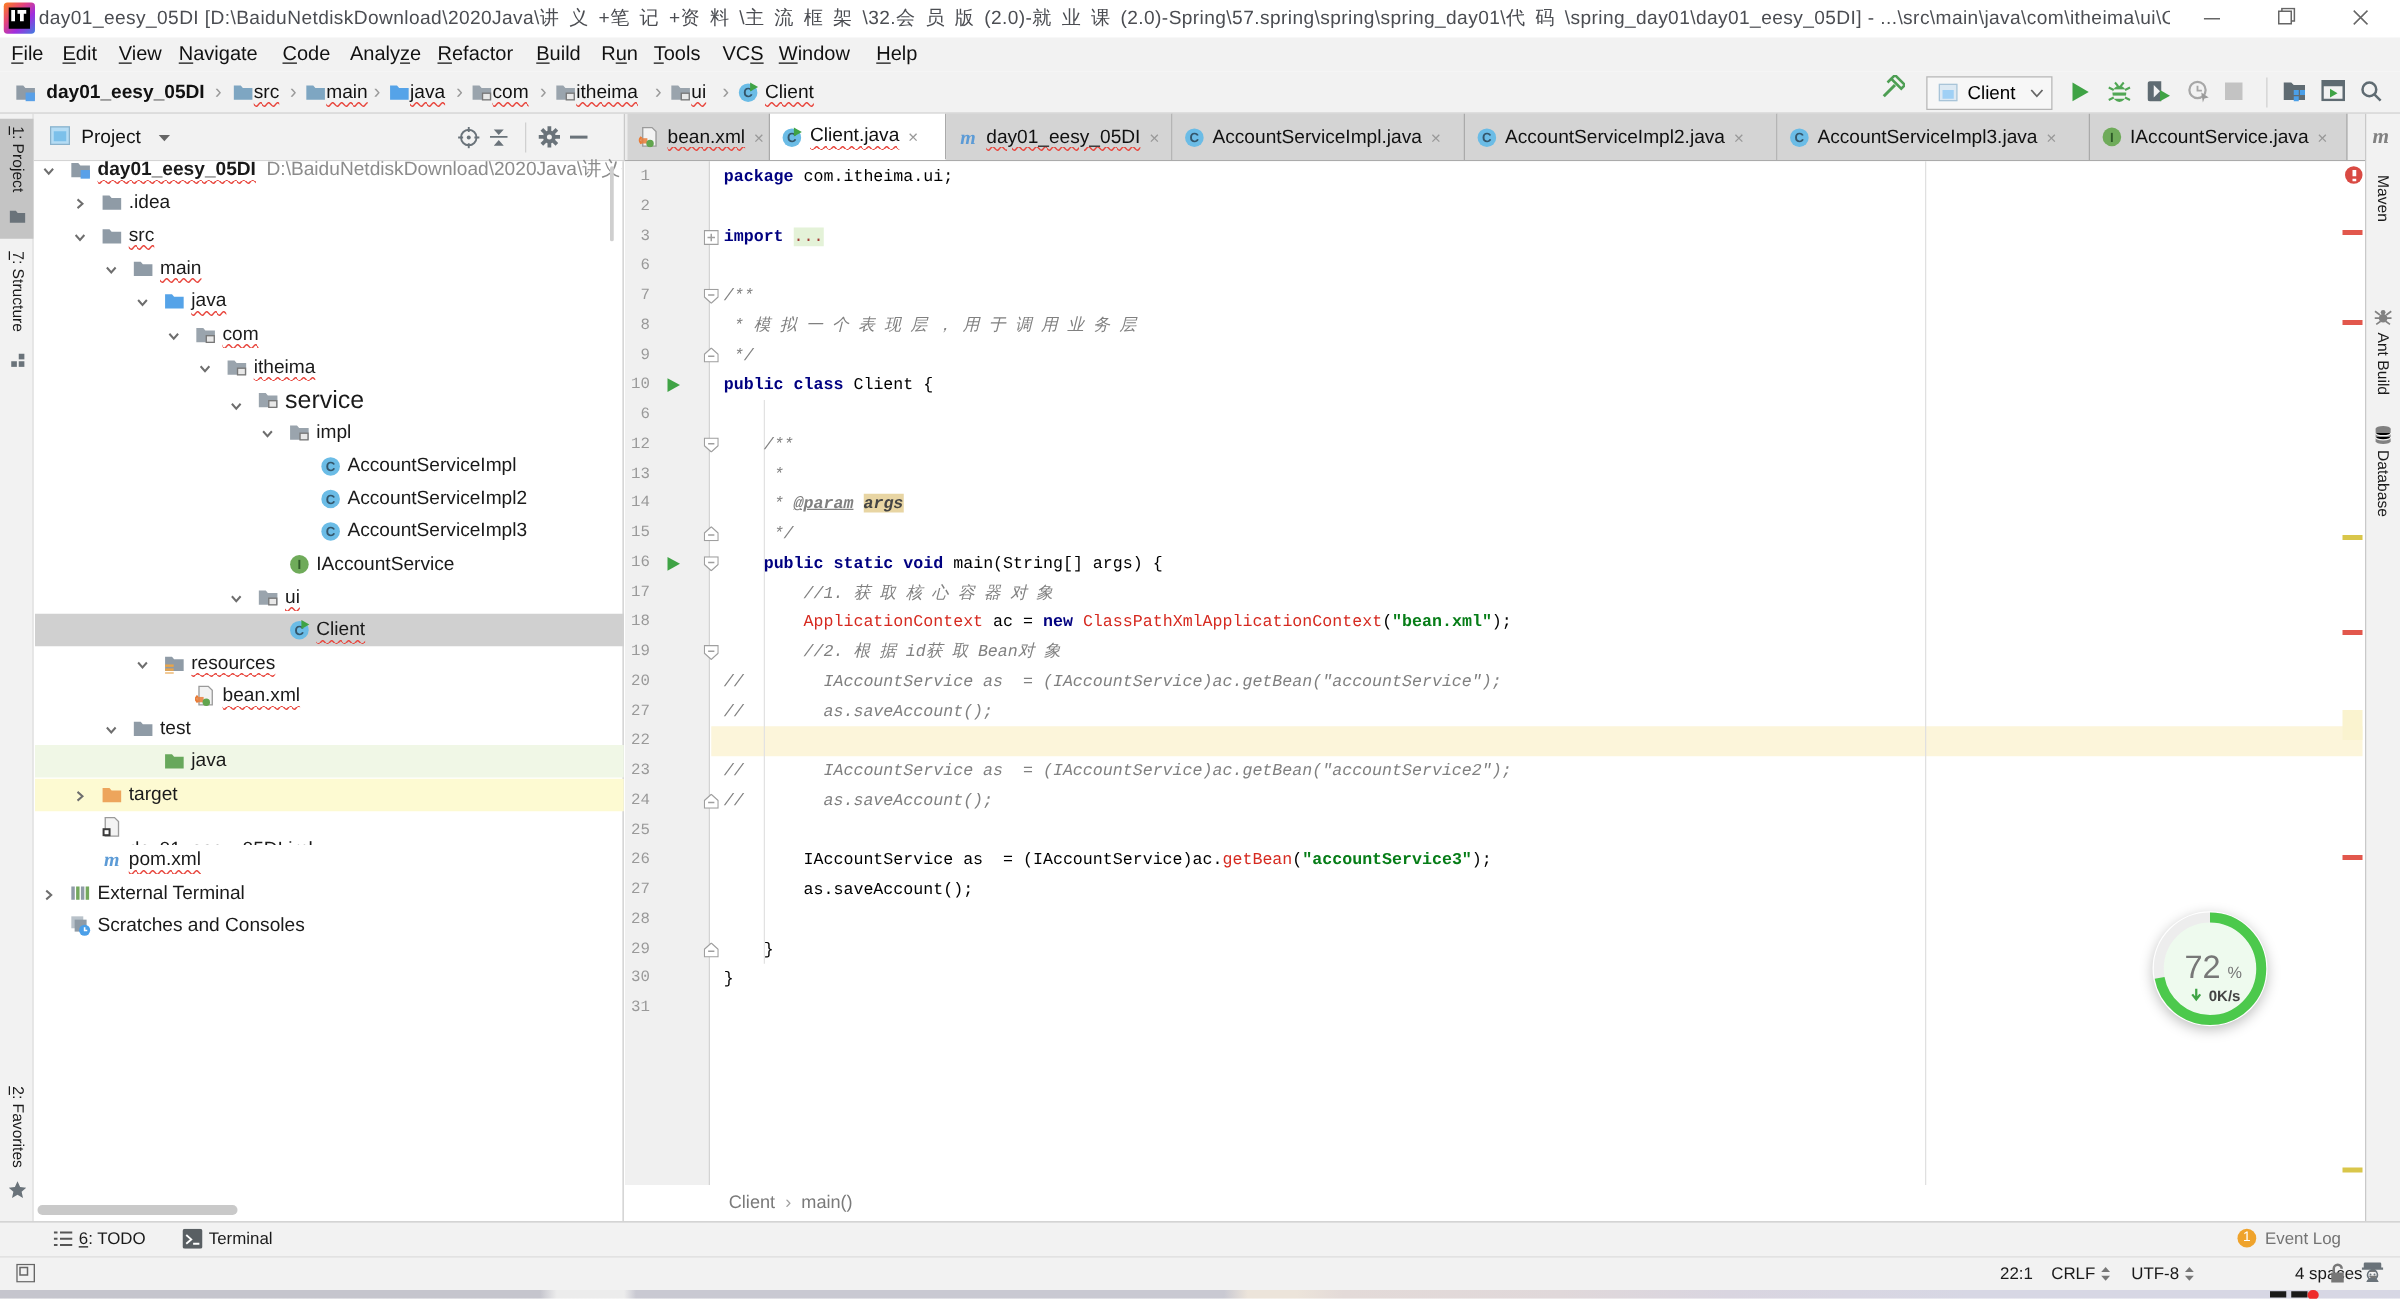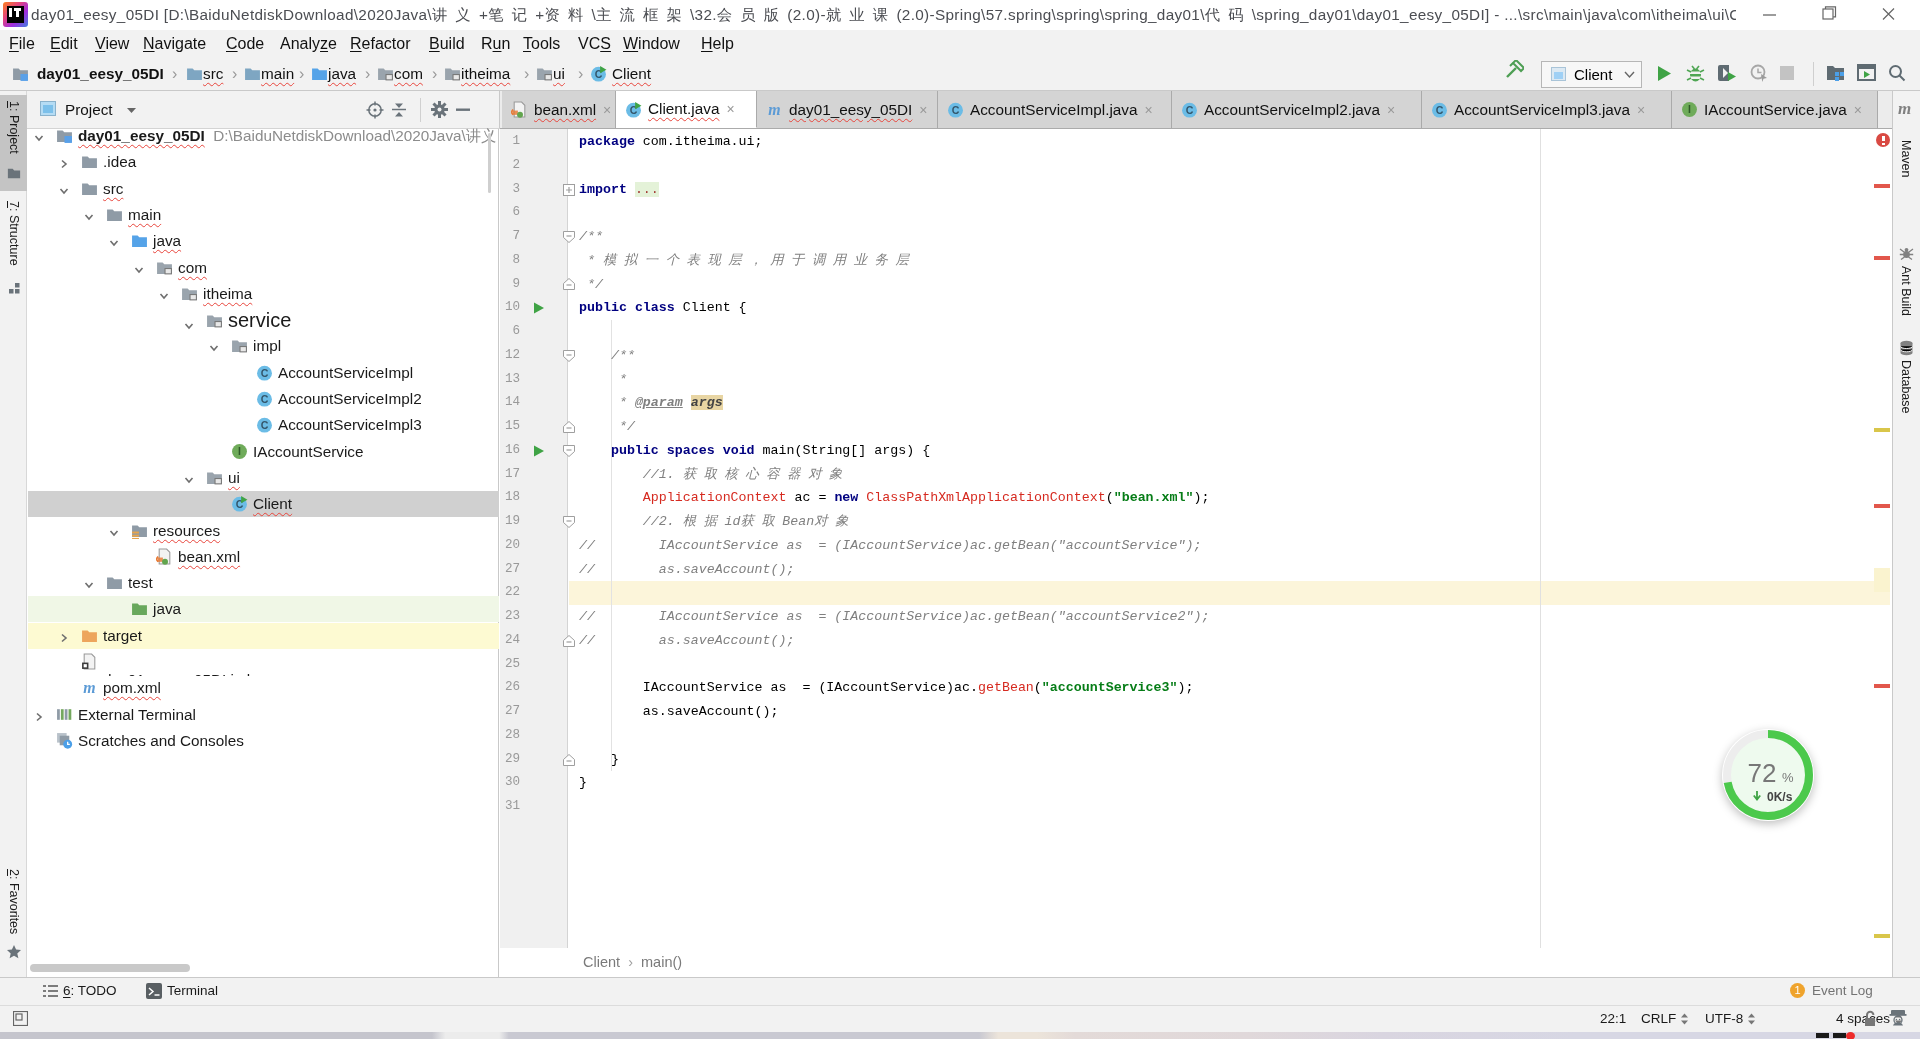--- a/index.html
+++ b/index.html
@@ -550,21 +550,21 @@
 <div class="cl" style="top:130.0px"><span class="k">package</span> com.itheima.ui;</div>
 <div class="cl" style="top:177.5px"><span class="k">import</span> <span style="background:#e4f2d8;color:#a33b35">...</span></div>
 <div class="cl" style="top:225.0px"><span class="cm">/**</span></div>
 <div class="cl" style="top:248.8px"><span class="cm"> * <span style="letter-spacing:7.6px">模拟一个表现层，用于调用业务层</span></span></div>
 <div class="cl" style="top:272.5px"><span class="cm"> */</span></div>
 <div class="cl" style="top:296.2px"><span class="k">public</span> <span class="k">class</span> Client {</div>
 <div class="cl" style="top:343.8px">    <span class="cm">/**</span></div>
 <div class="cl" style="top:367.5px">     <span class="cm">*</span></div>
 <div class="cl" style="top:391.2px">     <span class="cm">* <span style="text-decoration:underline;font-weight:bold">@param</span> <span style="background:#e8d5a3;color:#444;font-weight:bold">args</span></span></div>
 <div class="cl" style="top:415.0px">     <span class="cm">*/</span></div>
-<div class="cl" style="top:438.8px">    <span class="k">public</span> <span class="k">spaces</span> <span class="k">void</span> main(String[] args) {</div>
+<div class="cl" style="top:438.8px">    <span class="k">public</span> <span class="k">static</span> <span class="k">void</span> main(String[] args) {</div>
 <div class="cl" style="top:462.5px">        <span class="cm">//1. <span style="letter-spacing:7.6px">获取核心容器对象</span></span></div>
 <div class="cl" style="top:486.2px">        <span class="red">ApplicationContext</span> ac = <span class="k">new</span> <span class="red">ClassPathXmlApplicationContext</span>(<span class="str">"bean.xml"</span>);</div>
 <div class="cl" style="top:510.0px">        <span class="cm">//2. <span style="letter-spacing:7.6px">根据</span>id<span style="letter-spacing:7.6px">获取</span>Bean<span style="letter-spacing:7.6px">对象</span></span></div>
 <div class="cl" style="top:533.8px"><span class="cm">//        IAccountService as  = (IAccountService)ac.getBean("accountService");</span></div>
 <div class="cl" style="top:557.5px"><span class="cm">//        as.saveAccount();</span></div>
 <div class="cl" style="top:605.0px"><span class="cm">//        IAccountService as  = (IAccountService)ac.getBean("accountService2");</span></div>
 <div class="cl" style="top:628.8px"><span class="cm">//        as.saveAccount();</span></div>
 <div class="cl" style="top:676.2px">        IAccountService as  = (IAccountService)ac.<span class="red">getBean</span>(<span class="str">"accountService3"</span>);</div>
 <div class="cl" style="top:700.0px">        as.saveAccount();</div>
 <div class="cl" style="top:747.5px">    }</div>

